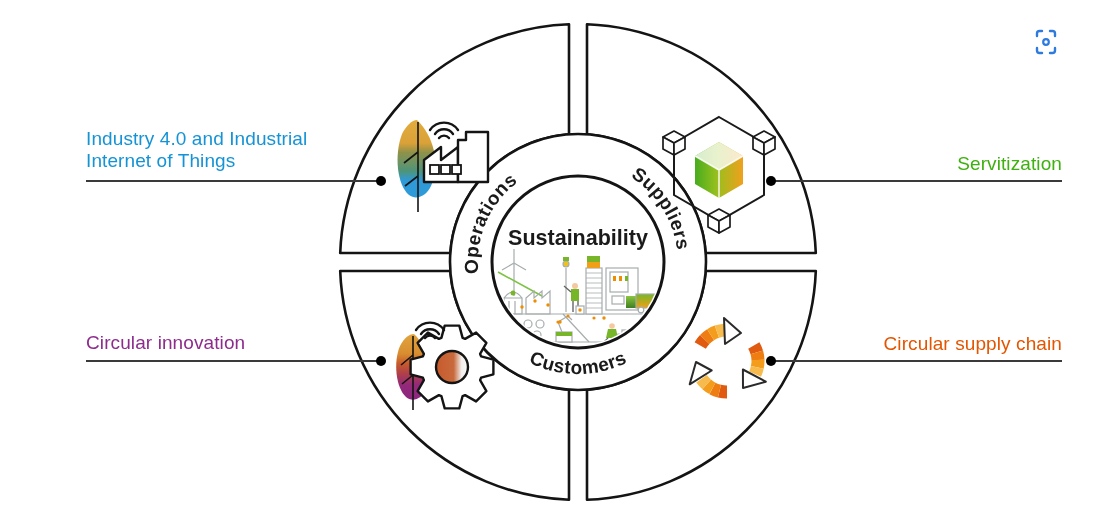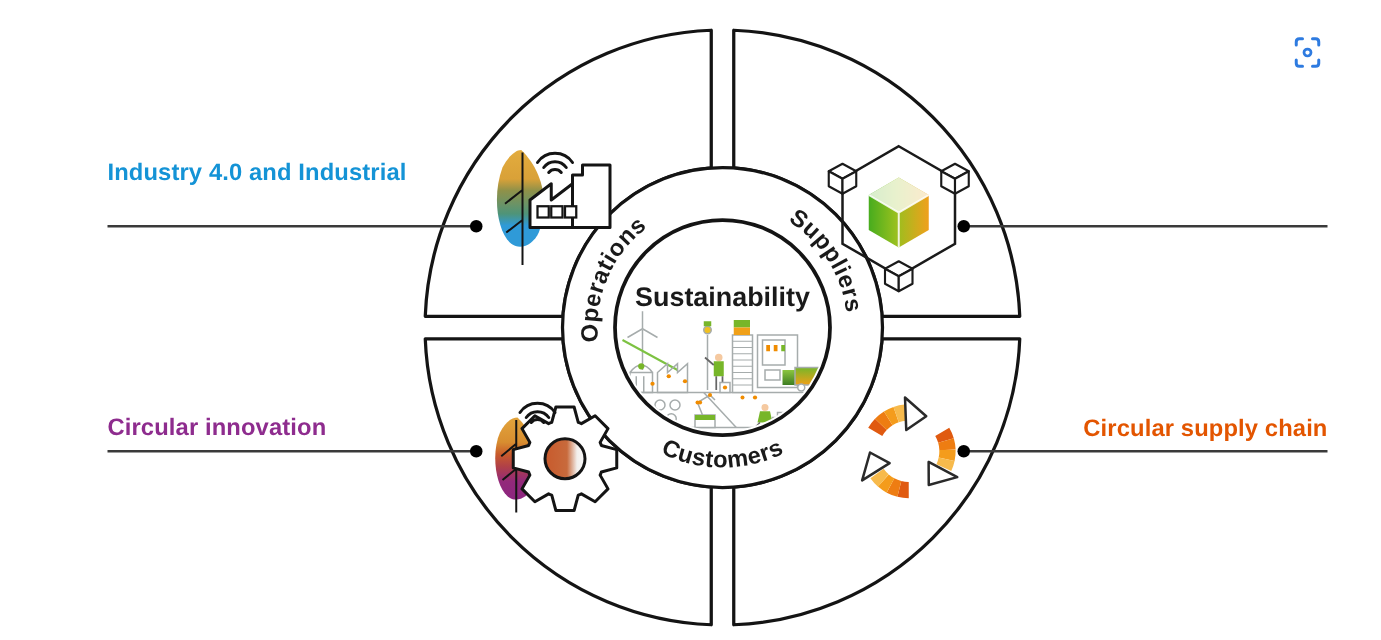--- a/index.html
+++ b/index.html
@@ -1,20 +1,20 @@
 <!DOCTYPE html>
 <html><head>
 <meta charset="utf-8">
 <style>
   html,body{margin:0;padding:0;background:#ffffff;}
   body{width:1105px;height:512px;position:relative;overflow:hidden;
        font-family:"Liberation Sans",sans-serif;}
   .stage{position:absolute;inset:0;}
   svg{position:absolute;left:0;top:0;}
-  .callout{position:absolute;font-weight:700;font-size:19px;line-height:22px;
+  .callout{position:absolute;font-weight:400;font-size:19px;line-height:22px;
            letter-spacing:.1px;white-space:nowrap;}
   .c-blue{color:#1493D6;}
   .c-green{color:#3EB00F;}
   .c-purple{color:#8E2C8E;}
   .c-orange{color:#E35500;}
   .align-r{text-align:right;}
   .ring-word{font-weight:700;font-size:19px;fill:#1a1a1a;letter-spacing:.4px;}
   .center-word{font-weight:700;font-size:21.5px;fill:#1a1a1a;}
 </style>
 </head>
@@ -255,22 +255,26 @@
     <path d="M1037,36 V33.5 Q1037,31 1039.5,31 H1042"></path>
     <path d="M1050,31 H1052.5 Q1055,31 1055,33.5 V36"></path>
     <path d="M1055,48 V50.5 Q1055,53 1052.5,53 H1050"></path>
     <path d="M1042,53 H1039.5 Q1037,53 1037,50.5 V48"></path>
     <circle cx="1046" cy="42" r="2.8" stroke-width="2.2"></circle>
   </g>
 </svg>
 
 <div class="callout c-blue" style="left:86px;top:128px;">
   <div>Industry 4.0 and Industrial</div>
-</div>
-
+  <div>Internet of Things</div>
+</div>
+
+<div class="callout c-green align-r" style="right:43px;top:153px;">
+  <div>Servitization</div>
+</div>
 
 <div class="callout c-purple" style="left:86px;top:332px;">
   <div>Circular innovation</div>
 </div>
 
 <div class="callout c-orange align-r" style="right:43px;top:333px;margin-left:44px;">
   <div>Circular supply chain</div>
 </div>
 
 </div>

